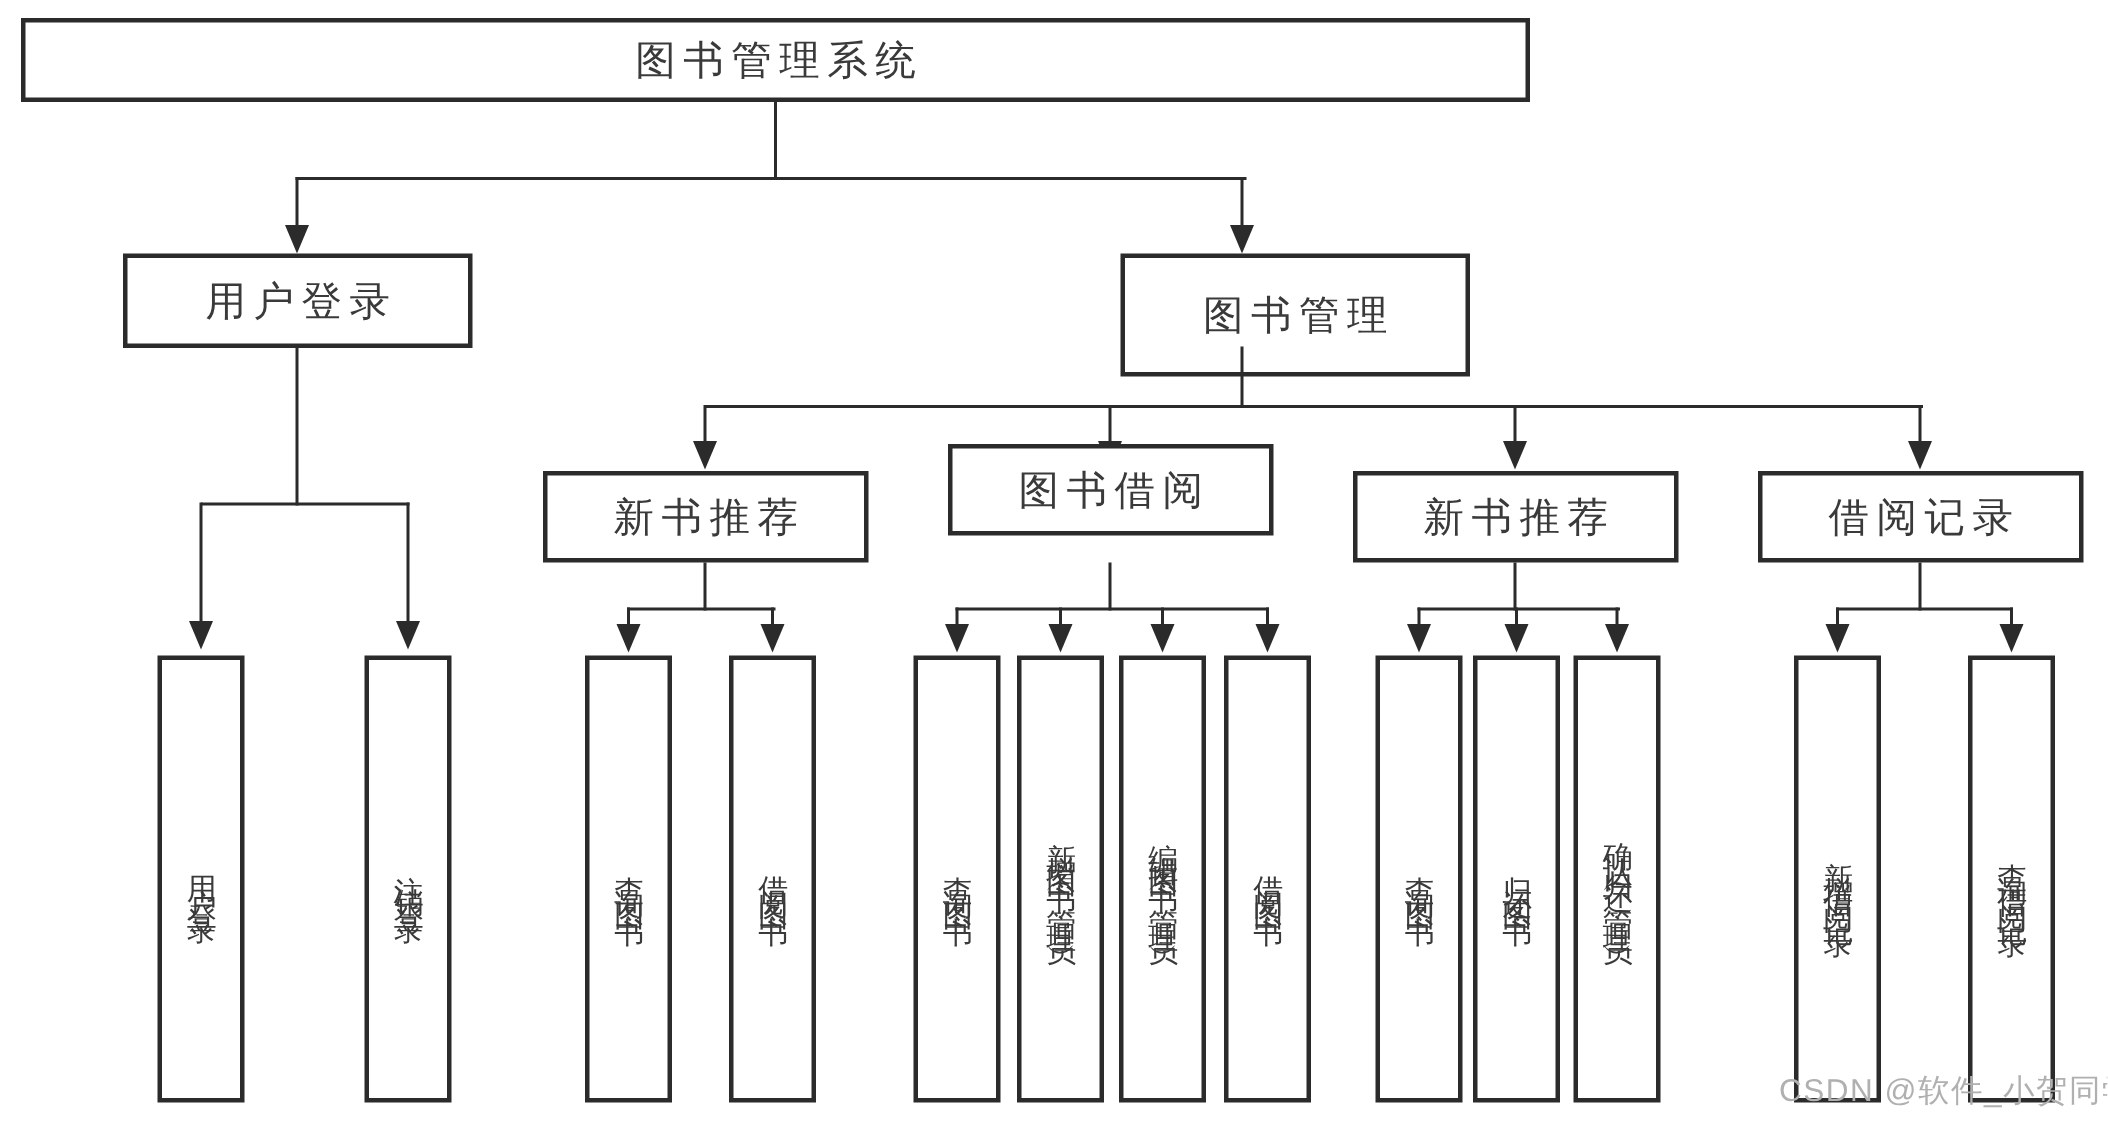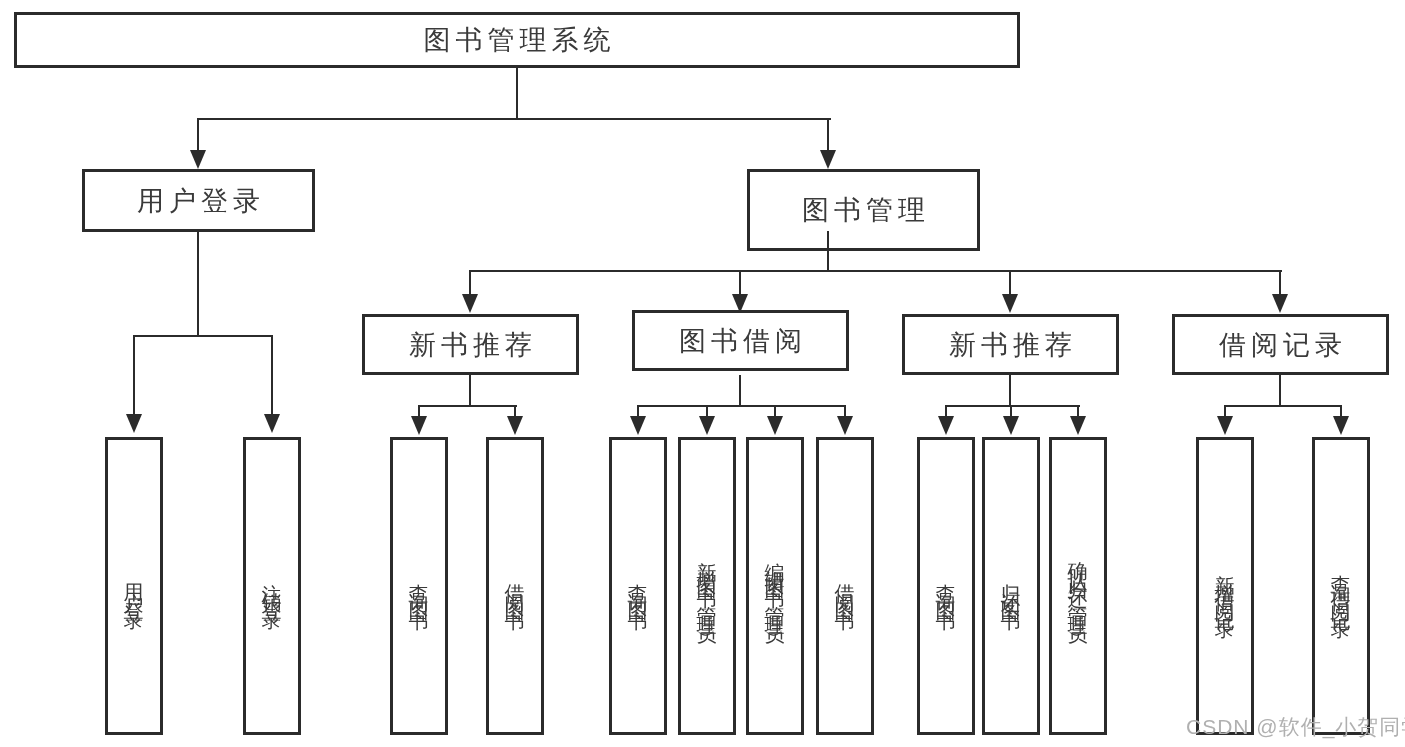--- a/index.html
+++ b/index.html
@@ -65,21 +65,21 @@
   <div class="line" style="left:739px;top:270px;width:2px;height:26px;"></div>
   <div class="arrow" style="left:732px;top:294px;"></div>
   <div class="line" style="left:1009px;top:270px;width:2px;height:26px;"></div>
   <div class="arrow" style="left:1002px;top:294px;"></div>
   <div class="line" style="left:1279px;top:270px;width:2px;height:26px;"></div>
   <div class="arrow" style="left:1272px;top:294px;"></div>
 
   <div class="box" style="left:362px;top:314px;width:217px;height:61px;">
     <span class="hlabel">新书推荐</span>
   </div>
-  <div class="box" style="left:632px;top:310px;width:217px;height:61px;">
+  <div class="box" style="left:632px;top:296px;width:217px;height:61px;">
     <span class="hlabel">图书借阅</span>
   </div>
   <div class="box" style="left:902px;top:314px;width:217px;height:61px;">
     <span class="hlabel">新书推荐</span>
   </div>
   <div class="box" style="left:1172px;top:314px;width:217px;height:61px;font-family:Liberation Serif, serif;">
     <span class="hlabel">借阅记录</span>
   </div>
 
   <div class="line" style="left:469px;top:375px;width:2px;height:32px;"></div>

